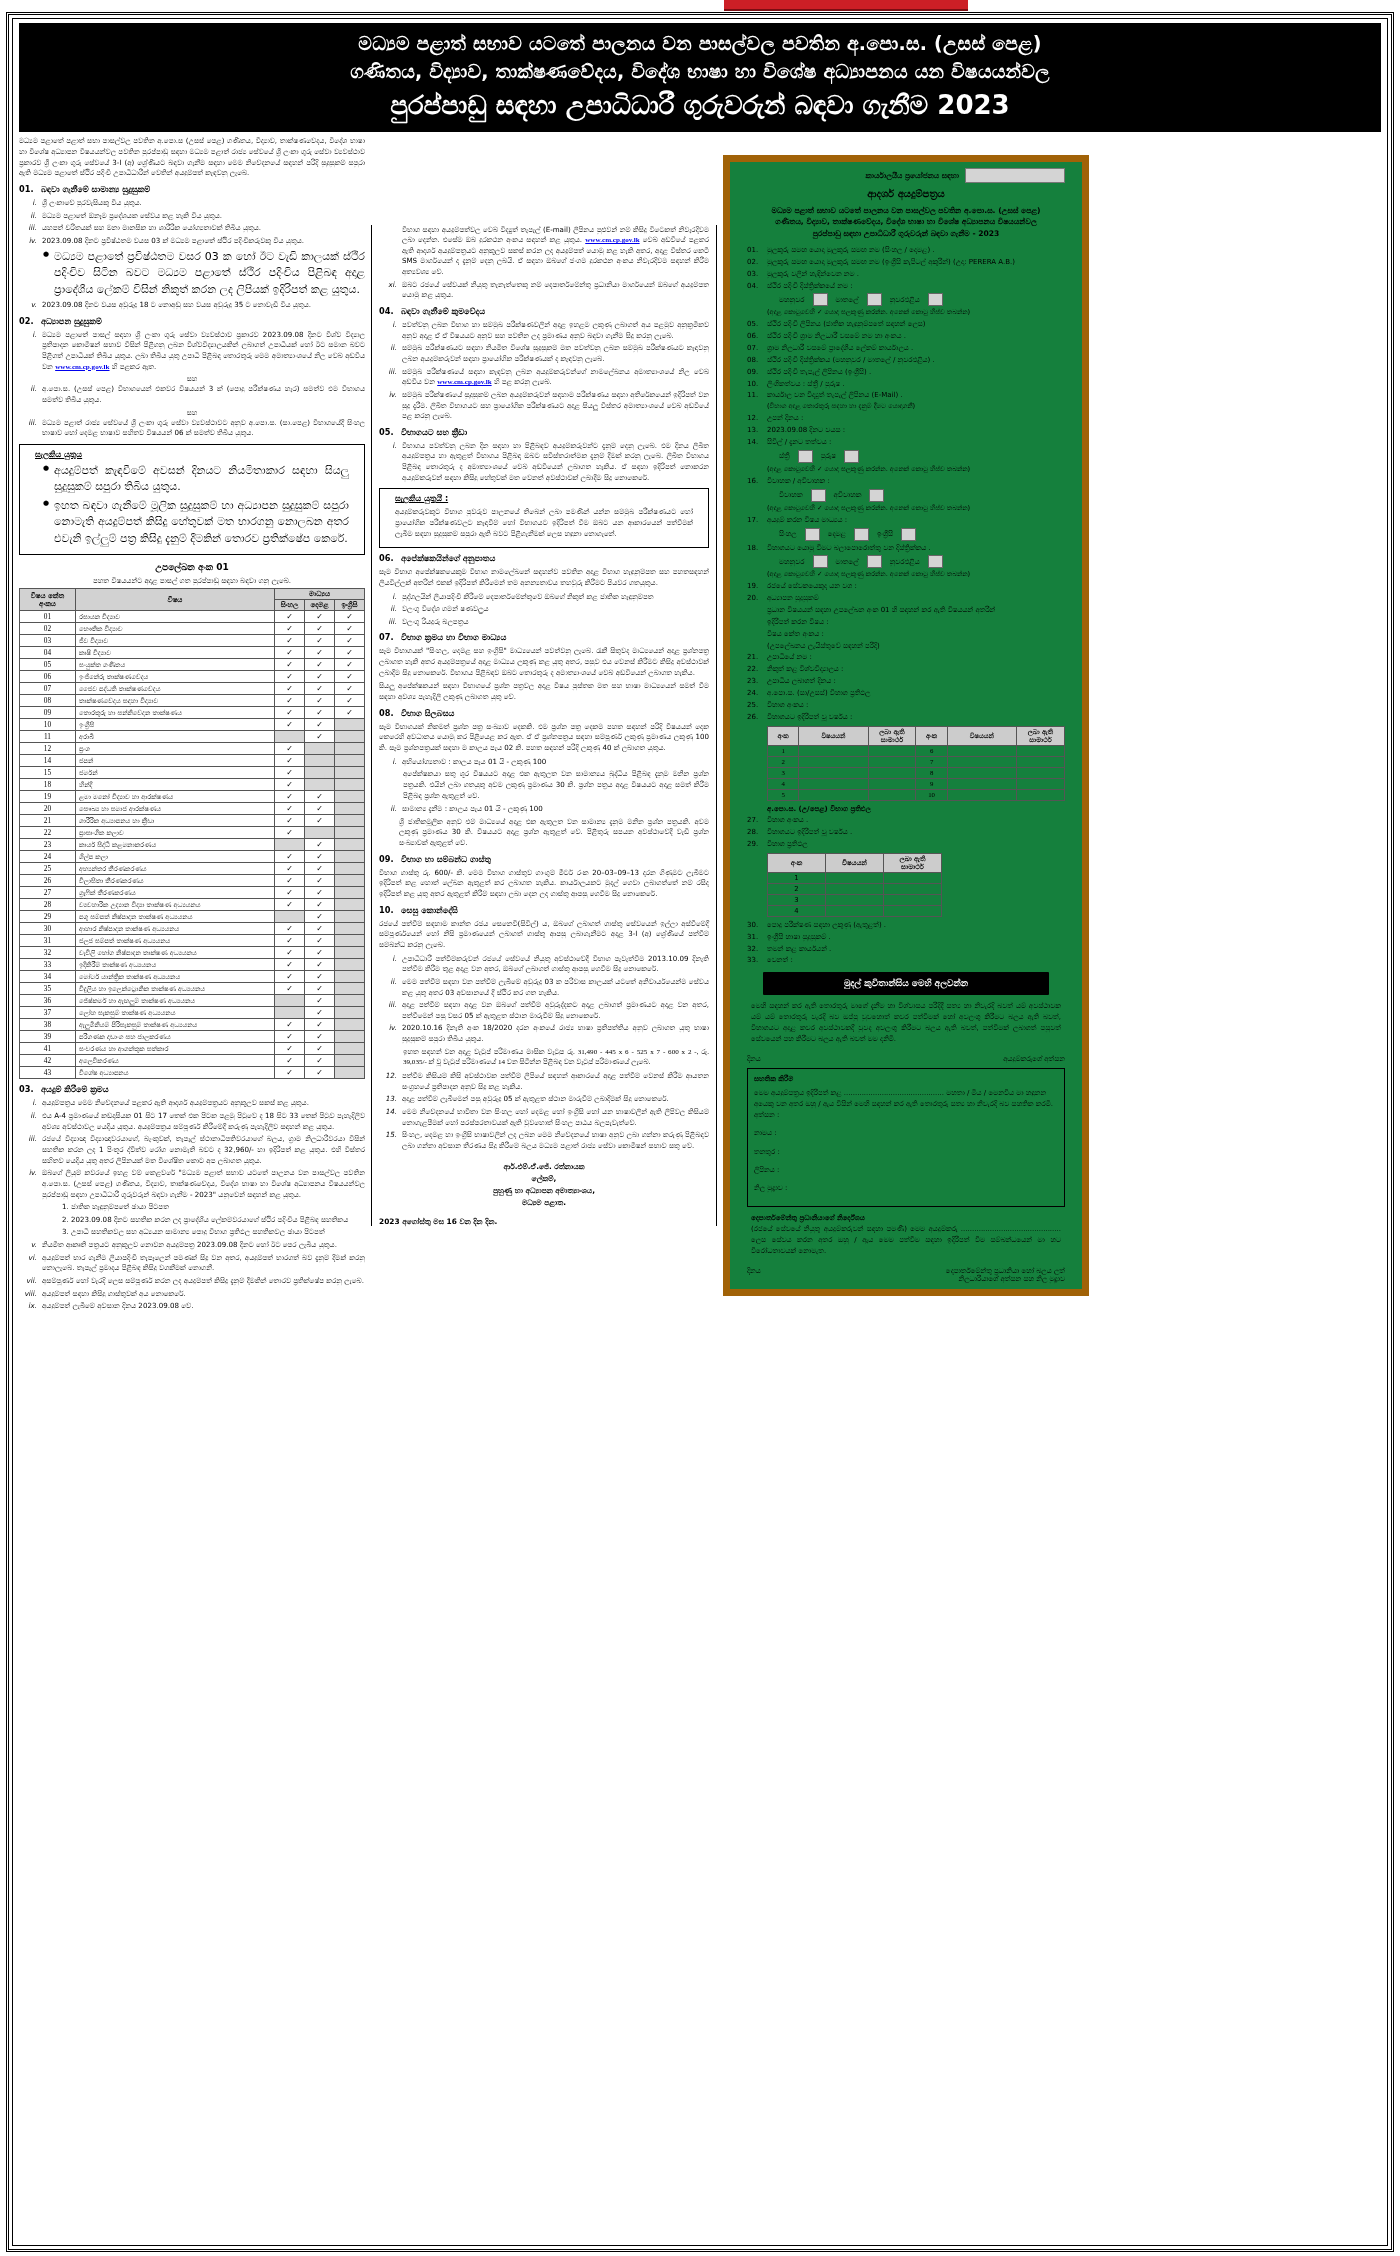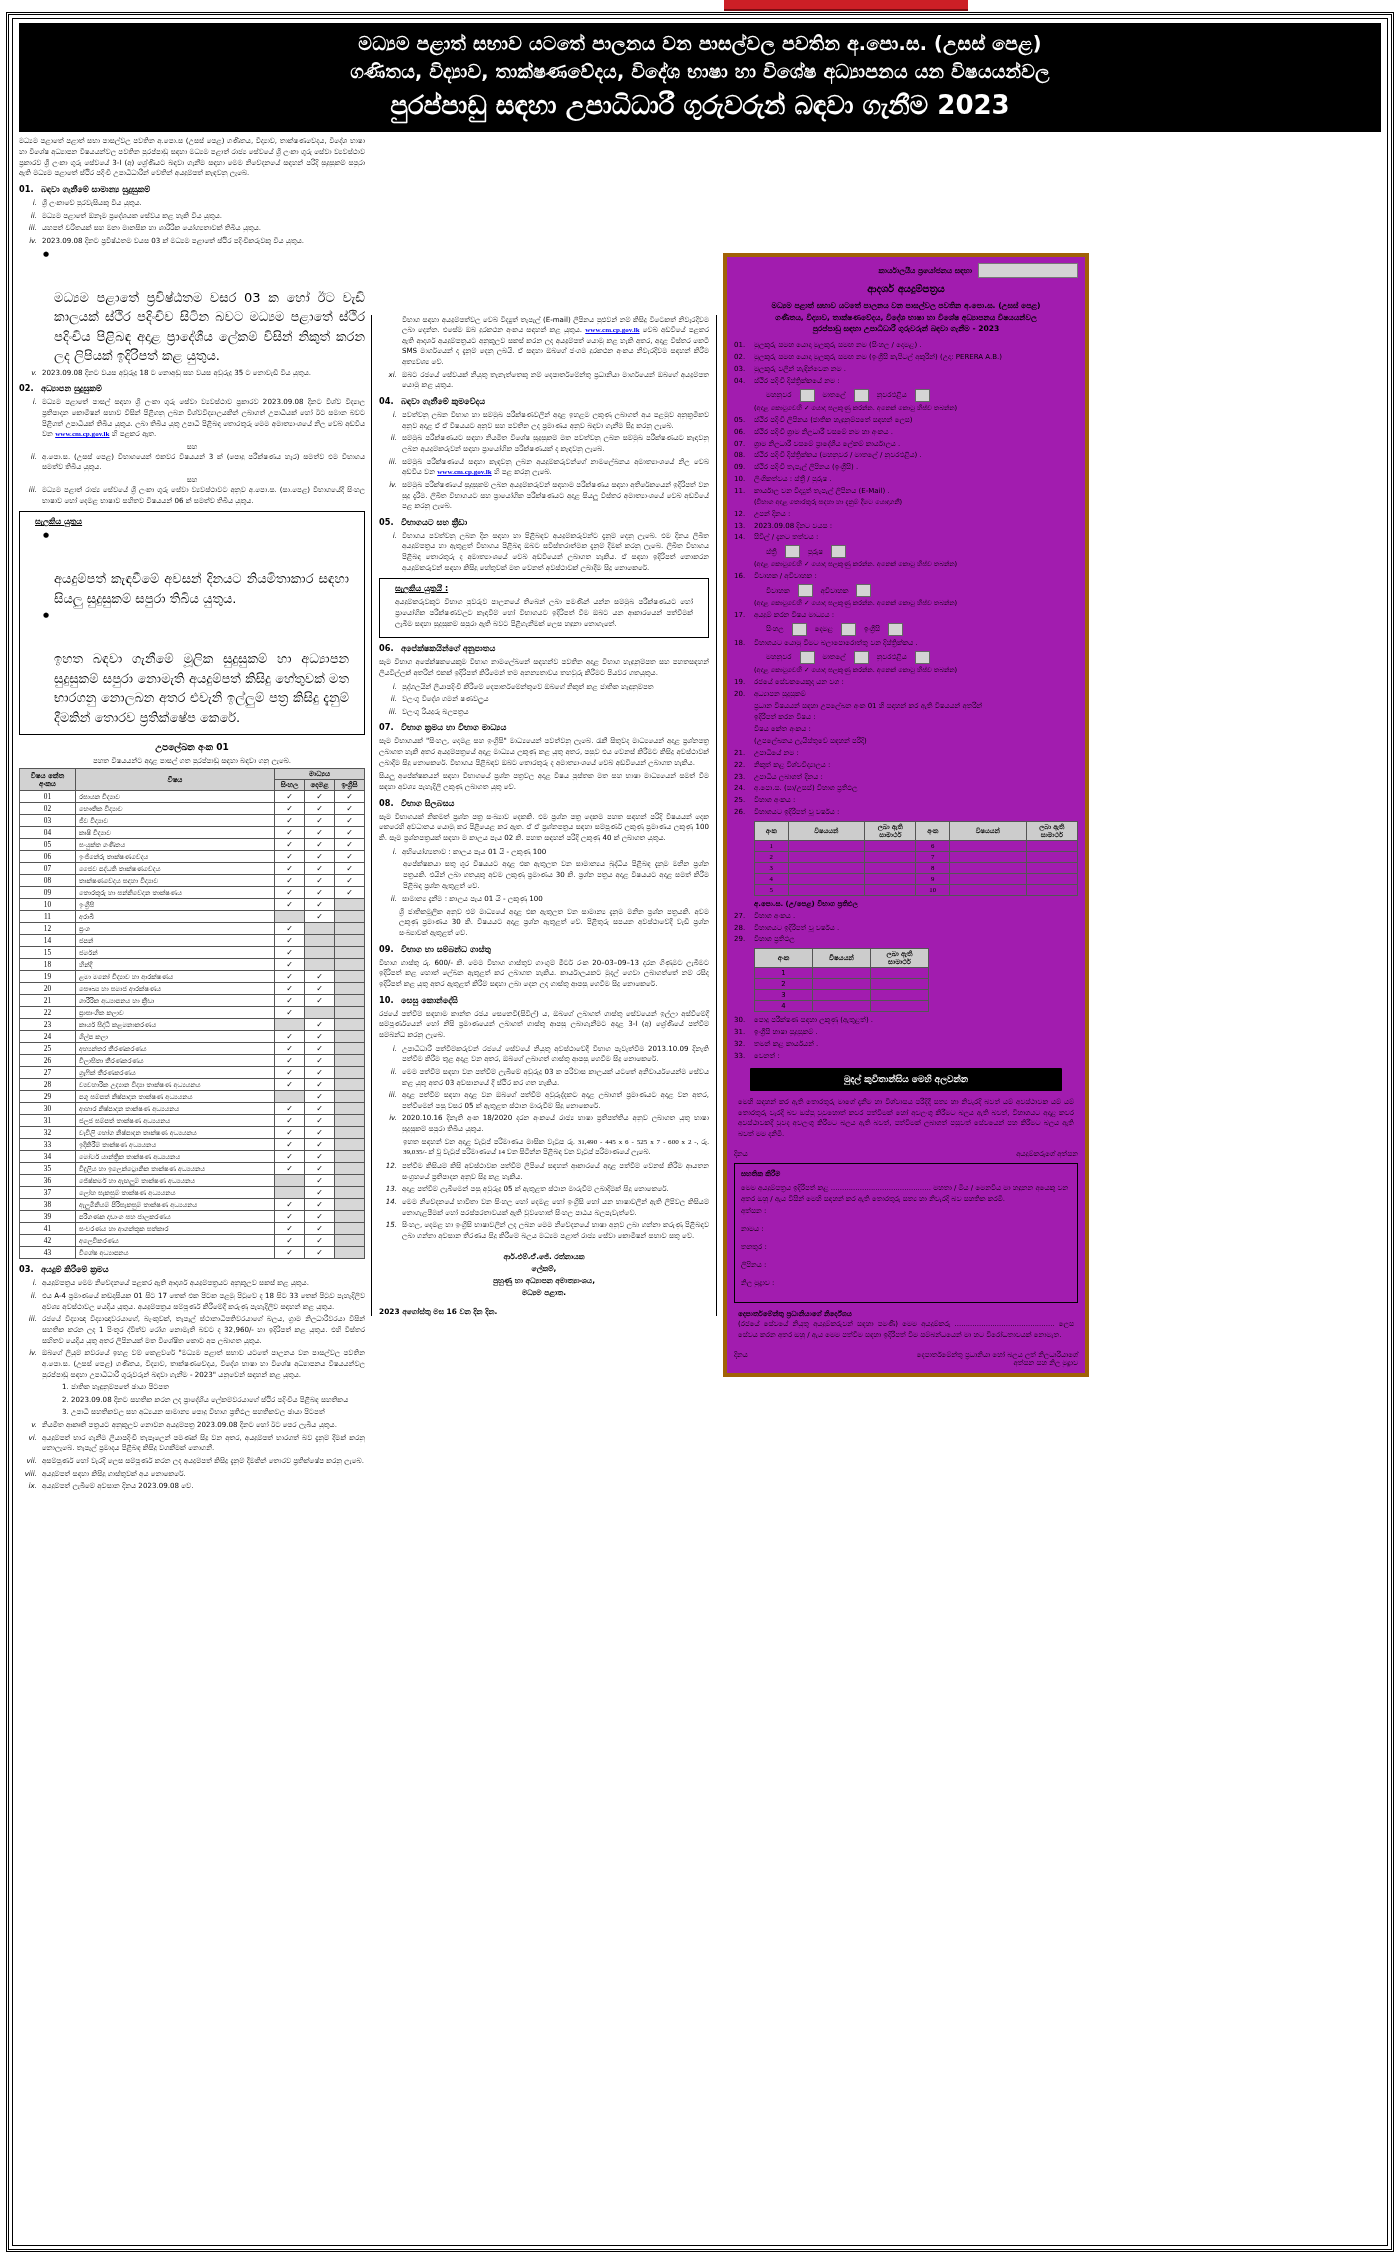--- a/index.html
+++ b/index.html
@@ -51,21 +51,21 @@
   .sec{ font-size:8.2px; font-weight:bold; margin:5px 0 3px; }
   .sec .num{ display:inline-block; width:22px; }
   .lvl1{ display:flex; gap:5px; margin:0 0 2px; }
   .lvl1 .rn{ width:18px; text-align:right; flex:none; font-size:7.1px; font-style:italic; }
   .lvl1 .bd{ flex:1; font-size:7.1px; line-height:1.5; text-align:justify; }
   .lvl2{ display:flex; gap:5px; margin:0 0 2px 24px; }
   .lvl2 .rn{ width:14px; flex:none; font-size:7.1px; }
   .lvl2 .bd{ flex:1; font-size:7.1px; line-height:1.5; text-align:justify; }
   .bullet{ display:flex; gap:5px; margin:0 0 2px 24px; }
   .bullet .dot{ flex:none; font-size:7px; line-height:1.6; }
-  .bullet .bd{ flex:1; font-size:13px; line-height:1.5; text-align:justify;margin-top:39px; }
+  .bullet .bd{ flex:1; font-size:11px; line-height:1.5; text-align:justify; }
   .ctr{ text-align:center; font-size:7.1px; margin:1px 0; }
   .lnk{ text-decoration:underline; font-family:"Liberation Serif",serif; font-weight:bold; }
   .serif{ font-family:"Liberation Serif",serif; }
 
   
   .notebox{ border:1px solid #000; padding:5px 15px; margin:5px 0; }
   .notebox .ttl{ font-size:8px; font-weight:bold; text-decoration:underline; margin-bottom:3px; }
   .notebox .bullet{ margin-left:8px; }
 
   
@@ -75,21 +75,21 @@
   
   table.subj{ width:100%; border-collapse:collapse; font-size:6.6px; }
   table.subj th, table.subj td{ border:1px solid #555; padding:1px 3px; }
   table.subj thead th{ background:#d2d2d2; font-weight:bold; text-align:center; font-size:7px; }
   table.subj td.code{ text-align:center; width:56px; font-family:"Liberation Serif",serif; font-size:7.3px; }
   table.subj td.name{ text-align:left; }
   table.subj td.ck{ text-align:center; width:30px; font-size:8px; }
   table.subj td.ck.off{ background:#d7d7d7; }
 
   
-  .formbox{ border:4px solid #a16207; background:#a21caf; padding:6px 7px; }
+  .formbox{ border:7px solid #a16207; background:#15803d; padding:6px 17px; }
   .office-row{ display:flex; justify-content:flex-end; align-items:center; gap:6px; font-size:7.4px; font-weight:bold; margin-bottom:5px; }
   .office-row .box{ width:100px; height:15px; border:1px solid #777; background:#d4d4d4; }
   .form-ttl{ text-align:center; font-size:10px; font-weight:bold; margin:2px 0 5px; }
   .form-head{ text-align:center; font-size:7.6px; font-weight:bold; line-height:1.5; margin-bottom:6px; }
   .frow{ display:flex; gap:4px; font-size:7px; line-height:1.55; margin-bottom:1px; }
   .frow .rn{ width:16px; flex:none; }
   .frow .bd{ flex:1; }
   .fsub{ font-size:7px; line-height:1.55; margin:0 0 1px 20px; }
   .chk{ display:inline-block; width:15px; height:13px; border:1px solid #666; background:#d4d4d4; vertical-align:-3px; margin:0 5px; }
   .chkline{ margin:2px 0 2px 32px; font-size:7px; display:flex; align-items:center; gap:3px; flex-wrap:wrap; }

